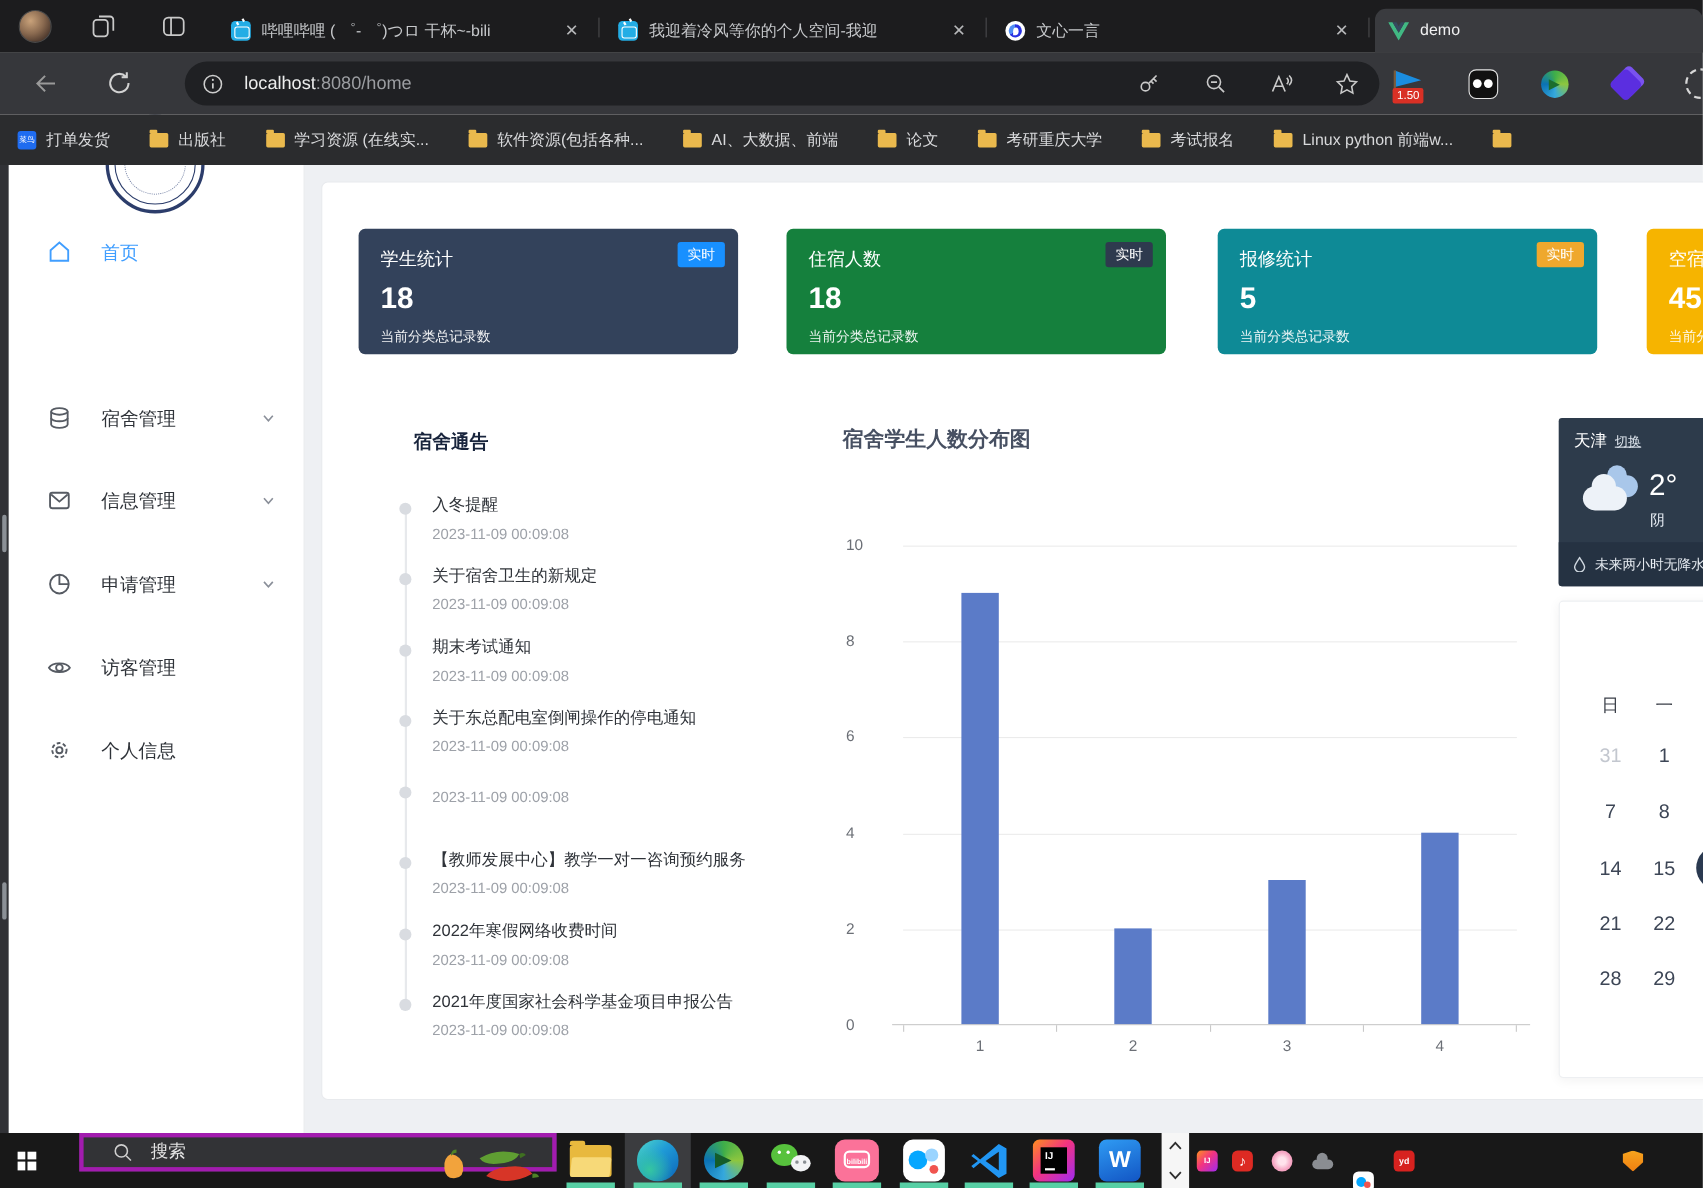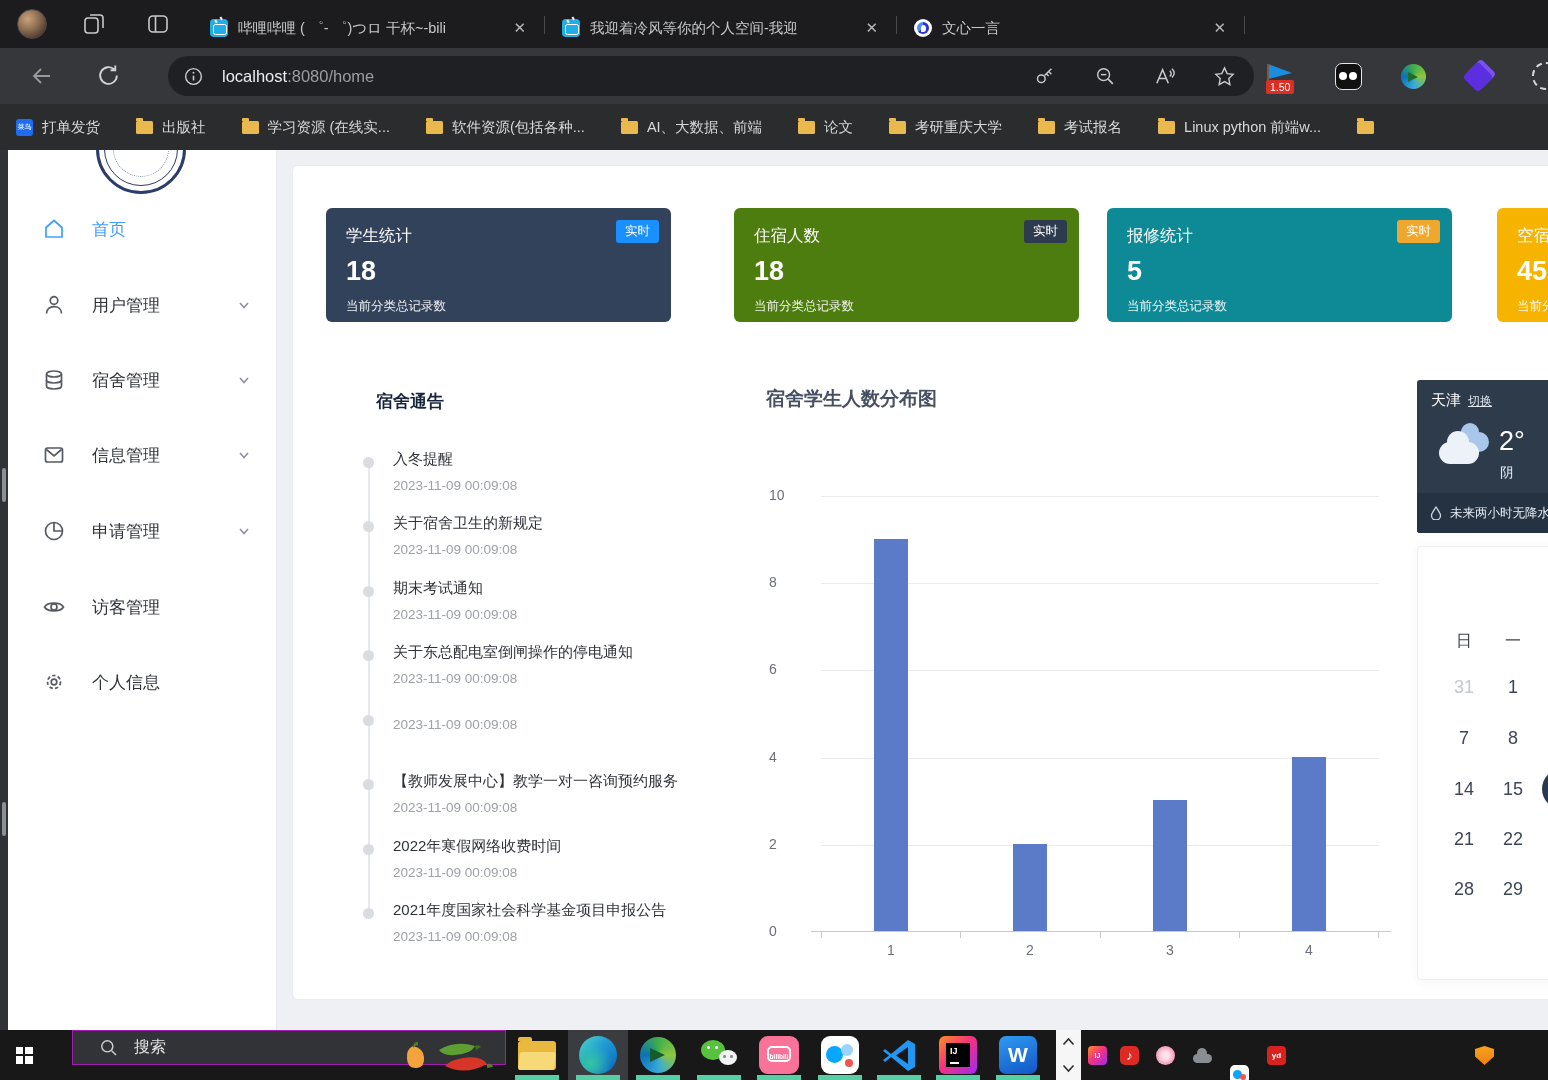--- a/index.html
+++ b/index.html
@@ -126,21 +126,21 @@
   .cal-num { position:absolute; width:36px; text-align:center; font-size:18px; color:#3d4656; cursor:pointer; }
   .cal-num.muted { color:#c3c7cf; }
   .today-marker { position:absolute; left:124px; top:222px; width:40px; height:40px; border-radius:50%; background:#2a3950; }
 
   
   #taskbar { position:absolute; left:0; top:1030px; width:1548px; height:50px; background:#181818; z-index:60; }
   .tb-start { position:absolute; left:0; top:0; width:48px; height:50px; display:flex; align-items:center; justify-content:center; }
   .win-ic { width:17px; height:17px; display:grid; grid-template-columns:1fr 1fr; grid-template-rows:1fr 1fr; gap:2px; }
   .win-ic span { background:#fff; }
   .tb-search { position:absolute; left:72px; top:0; width:434px; height:35px; background:#323336;
-    border:1px solid #a21caf; display:flex; align-items:center; color:#e4e4e4; font-size:16px; }
+    border:4px solid #a21caf; display:flex; align-items:center; color:#e4e4e4; font-size:16px; }
   .tb-search .s-txt { margin-left:16px; }
   .peppers { position:absolute; right:8px; top:3px; }
   .tb-app { position:absolute; top:0; width:60px; height:50px; display:flex; align-items:center; justify-content:center; }
   .tb-app.hl { background:#3b3c3f; }
   .run-bar { position:absolute; bottom:0; left:8px; width:44px; height:5px; }
   .tb-scroll { position:absolute; left:1056px; top:0; width:25px; height:50px; background:#f6f6f6;
     display:flex; flex-direction:column; align-items:center; justify-content:space-between; padding:7px 0; }
   .tray-ic { position:absolute; top:16px; width:19px; height:19px; }
 
   
@@ -214,20 +214,27 @@
     <span class="tab-title">我迎着冷风等你的个人空间-我迎</span>
     <span class="tab-close">✕</span>
   </div>
   <div class="tab-sep" style="left:896px"></div>
   <div class="tab" style="left:902px;width:338px">
     <span class="favicon-yiyan"></span>
     <span class="tab-title">文心一言</span>
     <span class="tab-close">✕</span>
   </div>
   <div class="tab-sep" style="left:1244px"></div>
+  <div class="tab active" style="left:1250px;width:298px">
+    <svg width="19" height="17" viewBox="0 0 24 21">
+      <path d="M0 0 L12 21 L24 0 H19 L12 12 L5 0 Z" fill="#41b883"></path>
+      <path d="M5 0 L12 12 L19 0 H14.5 L12 4.5 L9.5 0 Z" fill="#35495e"></path>
+    </svg>
+    <span class="tab-title">demo</span>
+  </div>
 
   <svg class="chrome-svg" style="left:30px;top:64px" width="24" height="24" viewBox="0 0 24 24">
     <path d="M20 12 H5 M11 5 L4 12 L11 19" fill="none" stroke="#9a9a9a" stroke-width="1.8"></path>
   </svg>
   <svg class="chrome-svg" style="left:96px;top:63px" width="25" height="25" viewBox="0 0 24 24">
     <path d="M20 12 a8 8 0 1 1 -2.3 -5.6 M18.5 2.5 v4.5 h-4.5" fill="none" stroke="#d2d2d2" stroke-width="1.8"></path>
   </svg>
 
   <div class="addr">
     <svg style="margin-left:15px" width="21" height="21" viewBox="0 0 24 24">
@@ -315,30 +322,20 @@
 
   <div id="side">
     <div class="seal"></div>
 
     <div class="menu-item active" style="top:50px">
       <svg class="mi-icon" viewBox="0 0 24 24">
         <path d="M4 10.5 L12 3.5 L20 10.5 V20 H4 Z" fill="none" stroke="#409eff" stroke-width="1.7"></path>
       </svg>
       <span>首页</span>
     </div>
-    <div class="menu-item" style="top:126px">
-      <svg class="mi-icon" viewBox="0 0 24 24">
-        <circle cx="12" cy="7.5" r="3.8" fill="none" stroke="#565b63" stroke-width="1.7"></circle>
-        <path d="M4.5 20.5 c0-4.5 3.4-6.8 7.5-6.8 s7.5 2.3 7.5 6.8" fill="none" stroke="#565b63" stroke-width="1.7"></path>
-      </svg>
-      <span>用户管理</span>
-      <svg class="mi-chev" width="14" height="14" viewBox="0 0 14 14">
-        <path d="M3 5 L7 9.5 L11 5" fill="none" stroke="#8a8f99" stroke-width="1.5"></path>
-      </svg>
-    </div>
     <div class="menu-item" style="top:201px">
       <svg class="mi-icon" viewBox="0 0 24 24">
         <ellipse cx="12" cy="6" rx="7.5" ry="3" fill="none" stroke="#565b63" stroke-width="1.7"></ellipse>
         <path d="M4.5 6 V12 c0 1.7 3.4 3 7.5 3 s7.5-1.3 7.5-3 V6" fill="none" stroke="#565b63" stroke-width="1.7"></path>
         <path d="M4.5 12 V18 c0 1.7 3.4 3 7.5 3 s7.5-1.3 7.5-3 V12" fill="none" stroke="#565b63" stroke-width="1.7"></path>
       </svg>
       <span>宿舍管理</span>
       <svg class="mi-chev" width="14" height="14" viewBox="0 0 14 14">
         <path d="M3 5 L7 9.5 L11 5" fill="none" stroke="#8a8f99" stroke-width="1.5"></path>
       </svg>
@@ -380,21 +377,21 @@
   </div>
 
   <div id="panel">
 
     <div class="card" style="left: 33px; background: rgb(51, 66, 91);">
       <div class="c-title">学生统计</div>
       <div class="c-badge" style="background: rgb(24, 144, 255);">实时</div>
       <div class="c-value">18</div>
       <div class="c-sub">当前分类总记录数</div>
     </div>
-    <div class="card" style="left: 441px; background: #4d7c0f;">
+    <div class="card" style="left: 422px; background: #15803d;">
       <div class="c-title">住宿人数</div>
       <div class="c-badge" style="background: rgb(46, 58, 78);">实时</div>
       <div class="c-value">18</div>
       <div class="c-sub">当前分类总记录数</div>
     </div>
     <div class="card" style="left: 814px; background: rgb(14, 138, 150);">
       <div class="c-title">报修统计</div>
       <div class="c-badge" style="background: rgb(239, 168, 45);">实时</div>
       <div class="c-value">5</div>
       <div class="c-sub">当前分类总记录数</div>

